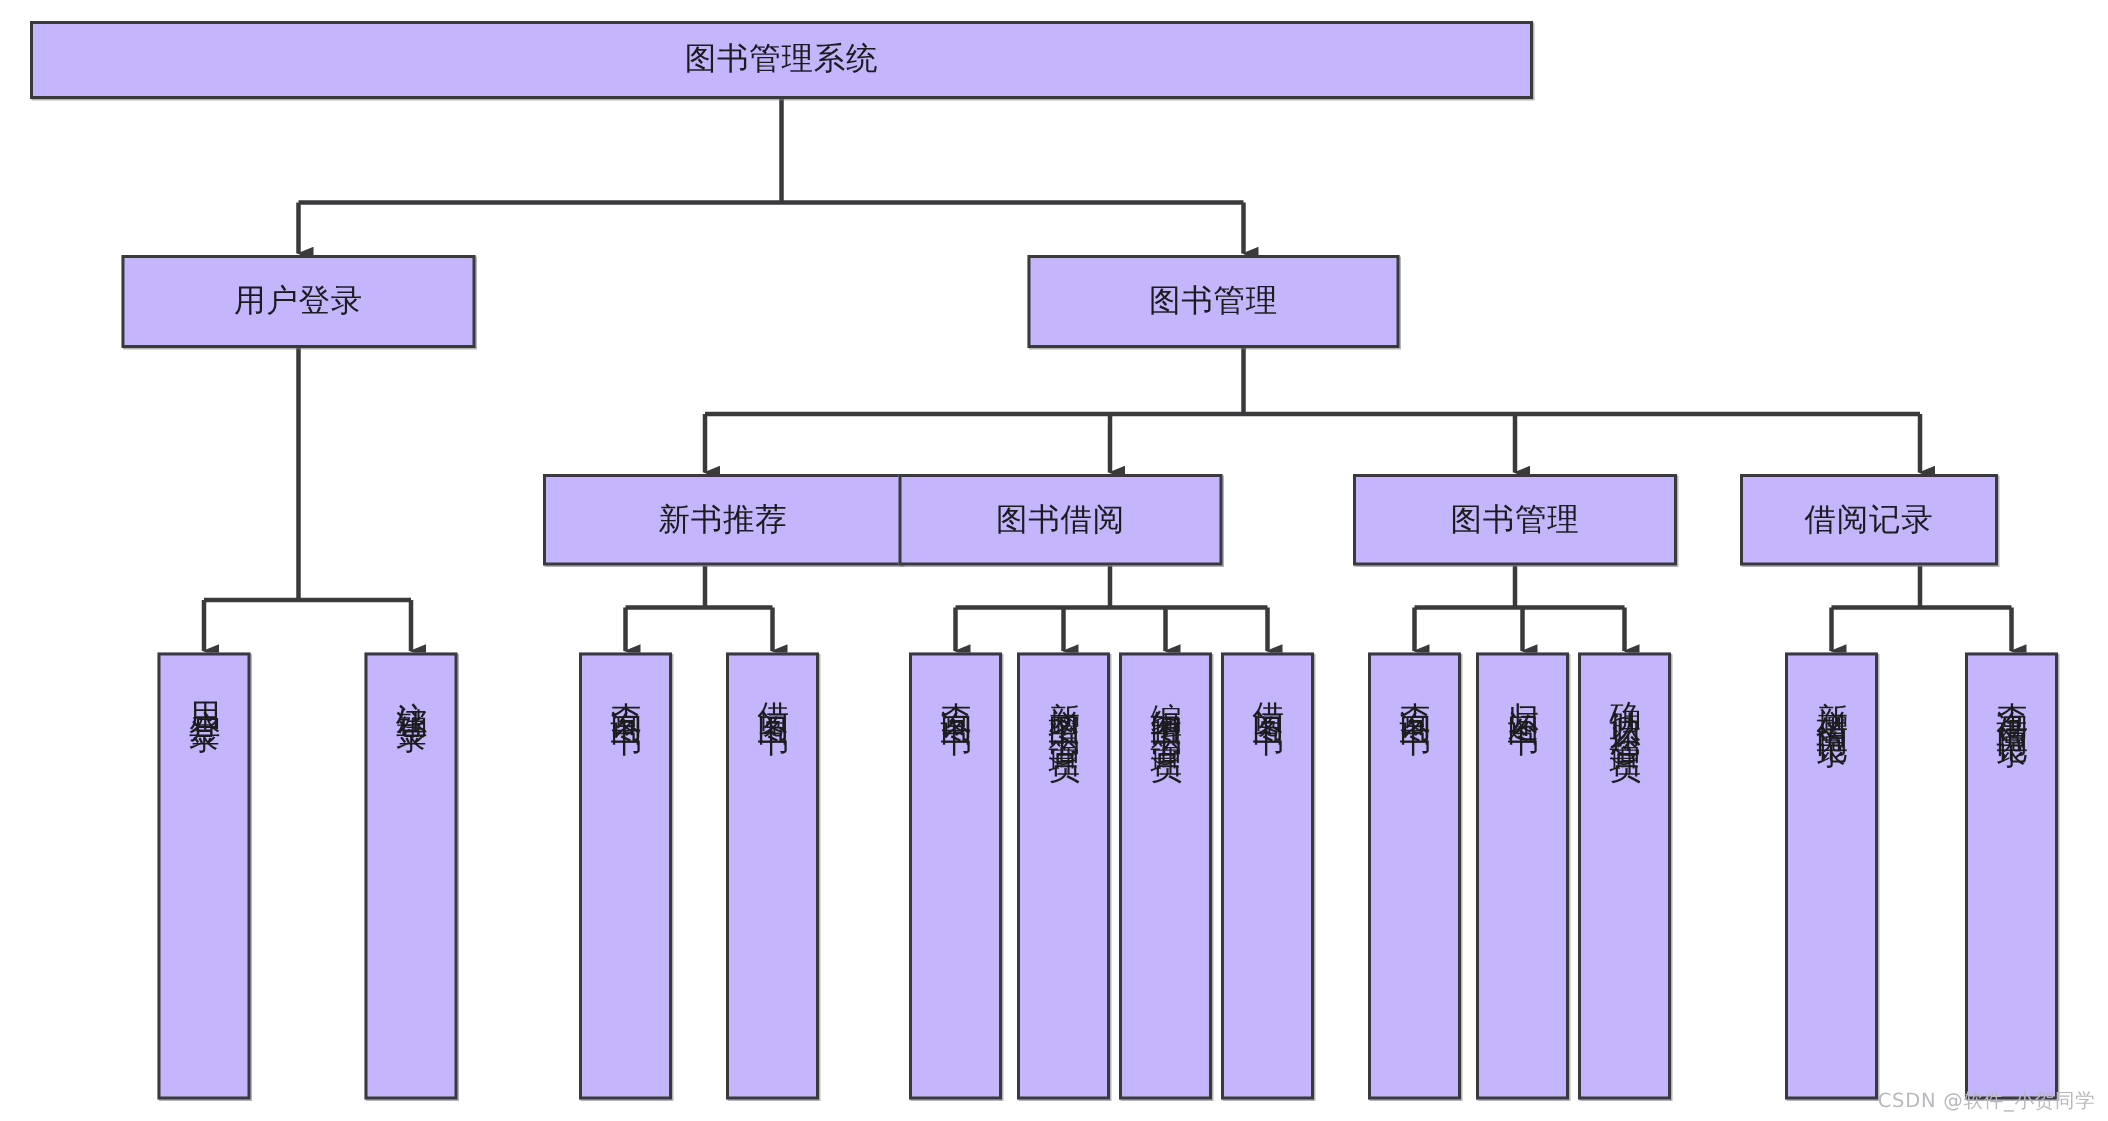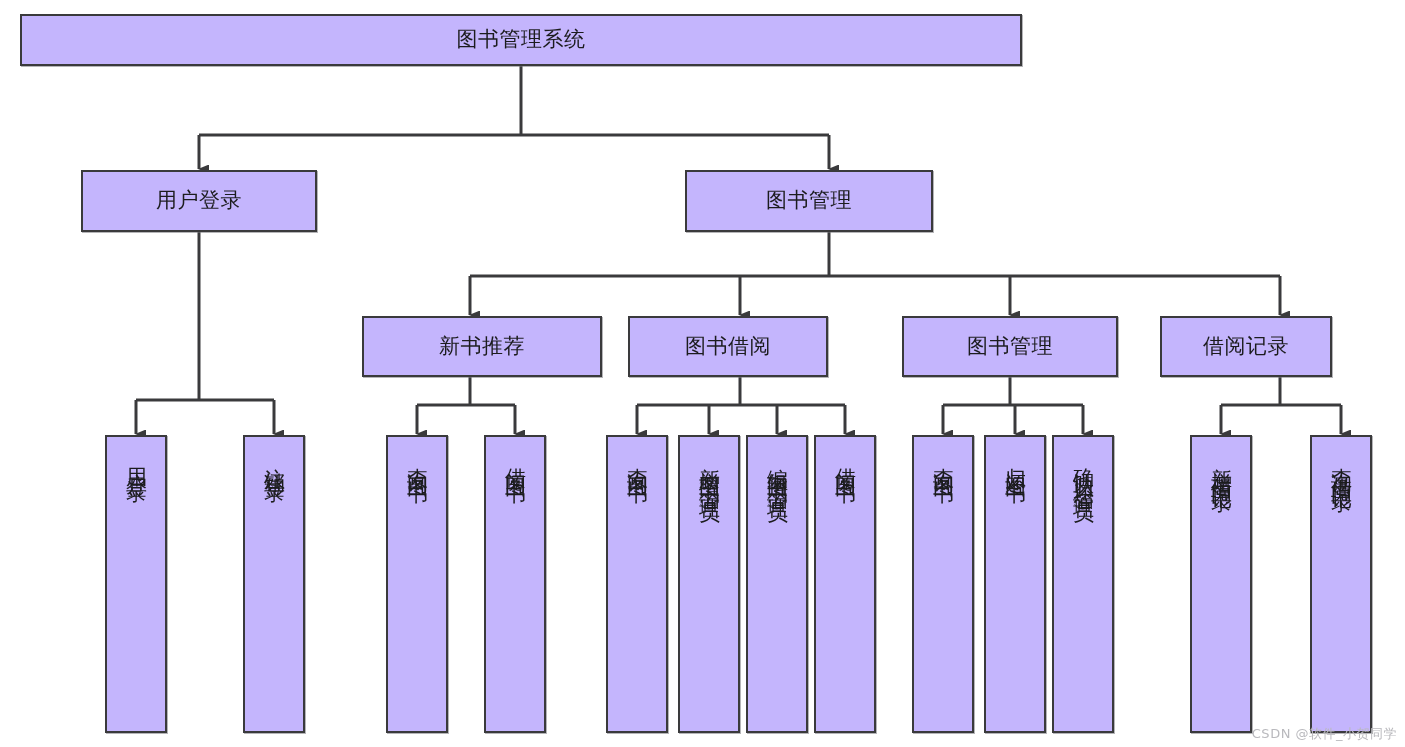--- a/index.html
+++ b/index.html
@@ -123,21 +123,21 @@
       </div>
       <div class="node-box" style="left: 81px; top: 170px; width: 236px; height: 62px;">
         <span class="node-label-h">用户登录</span>
       </div>
       <div class="node-box" style="left: 685px; top: 170px; width: 248px; height: 62px;">
         <span class="node-label-h">图书管理</span>
       </div>
       <div class="node-box" style="left: 362px; top: 316px; width: 240px; height: 61px;">
         <span class="node-label-h">新书推荐</span>
       </div>
-      <div class="node-box" style="left: 628px; top: 316px; width: 200px; height: 61px;">
+      <div class="node-box" style="left: 599px; top: 316px; width: 216px; height: 61px;">
         <span class="node-label-h">图书借阅</span>
       </div>
       <div class="node-box" style="left: 902px; top: 316px; width: 216px; height: 61px;">
         <span class="node-label-h">图书管理</span>
       </div>
       <div class="node-box" style="left: 1160px; top: 316px; width: 172px; height: 61px;">
         <span class="node-label-h">借阅记录</span>
       </div>
       <div class="node-box leaf" style="left: 105px; top: 435px; width: 62px; height: 298px;">
         <span class="node-label-v">用户登录</span>

